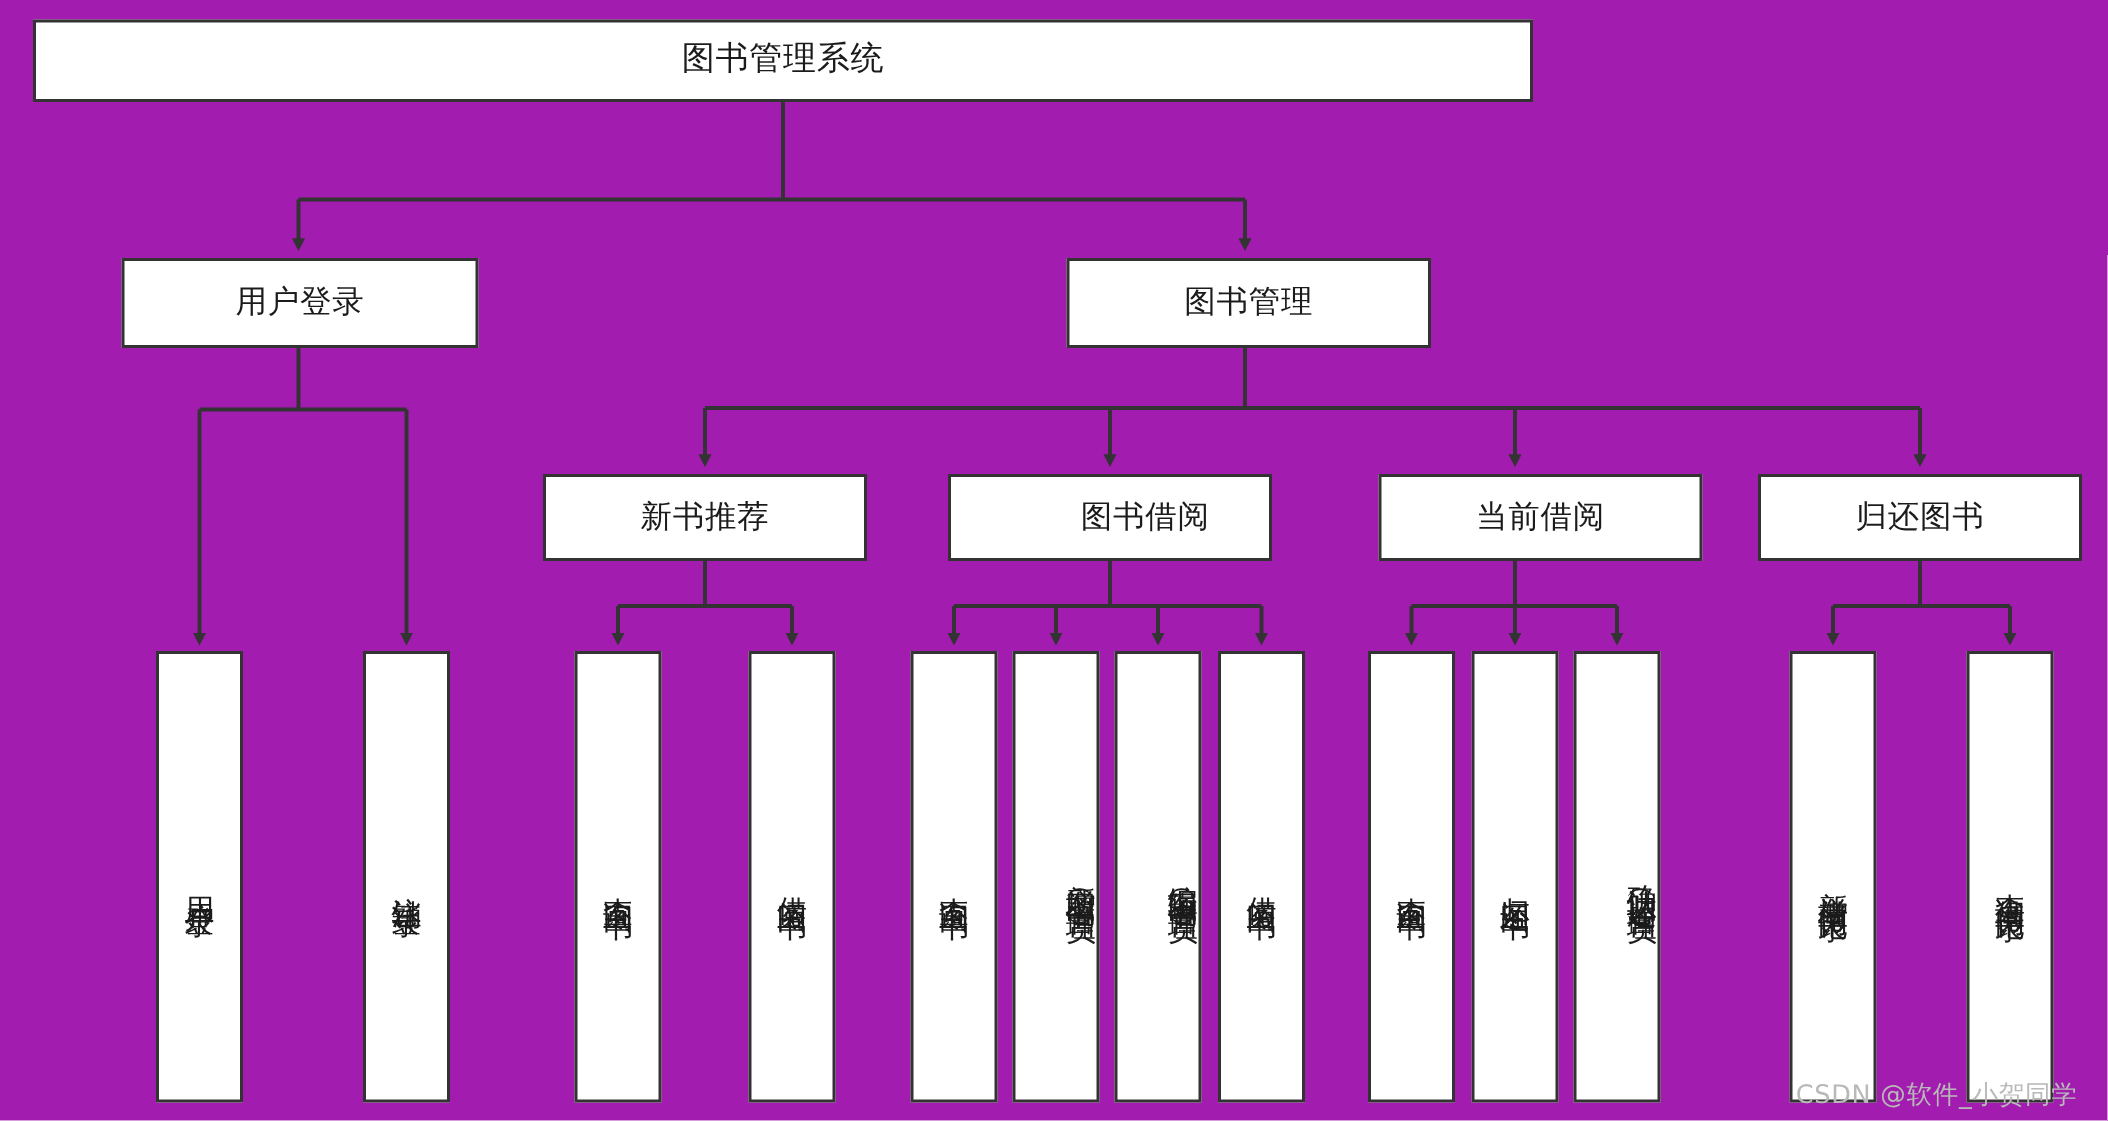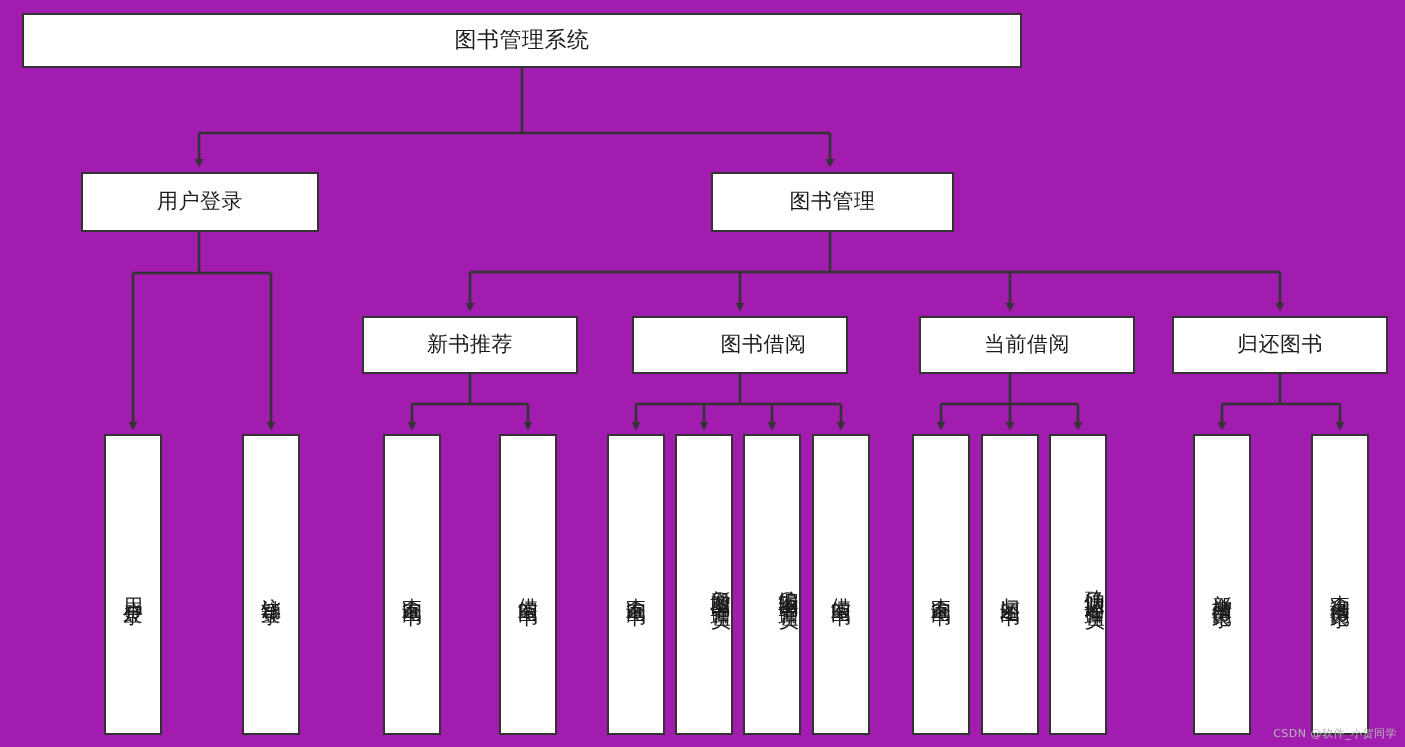--- a/index.html
+++ b/index.html
@@ -61,23 +61,23 @@
     white-space: nowrap;
   }
   .node.vertical.align-top {
     align-items: flex-start;
   }
   .node.vertical.align-center {
     align-items: center;
   }
   #watermark {
     position: absolute;
-    right: 8px;
+    right: 20px;
     bottom: 6px;
-    font-size: 11px;
+    font-size: 17px;
     color: #b9b9b9;
     letter-spacing: 0.5px;
     user-select: none;
     white-space: nowrap;
   }
 </style>
 </head>
 <body>
 
 <div id="diagram-root">

